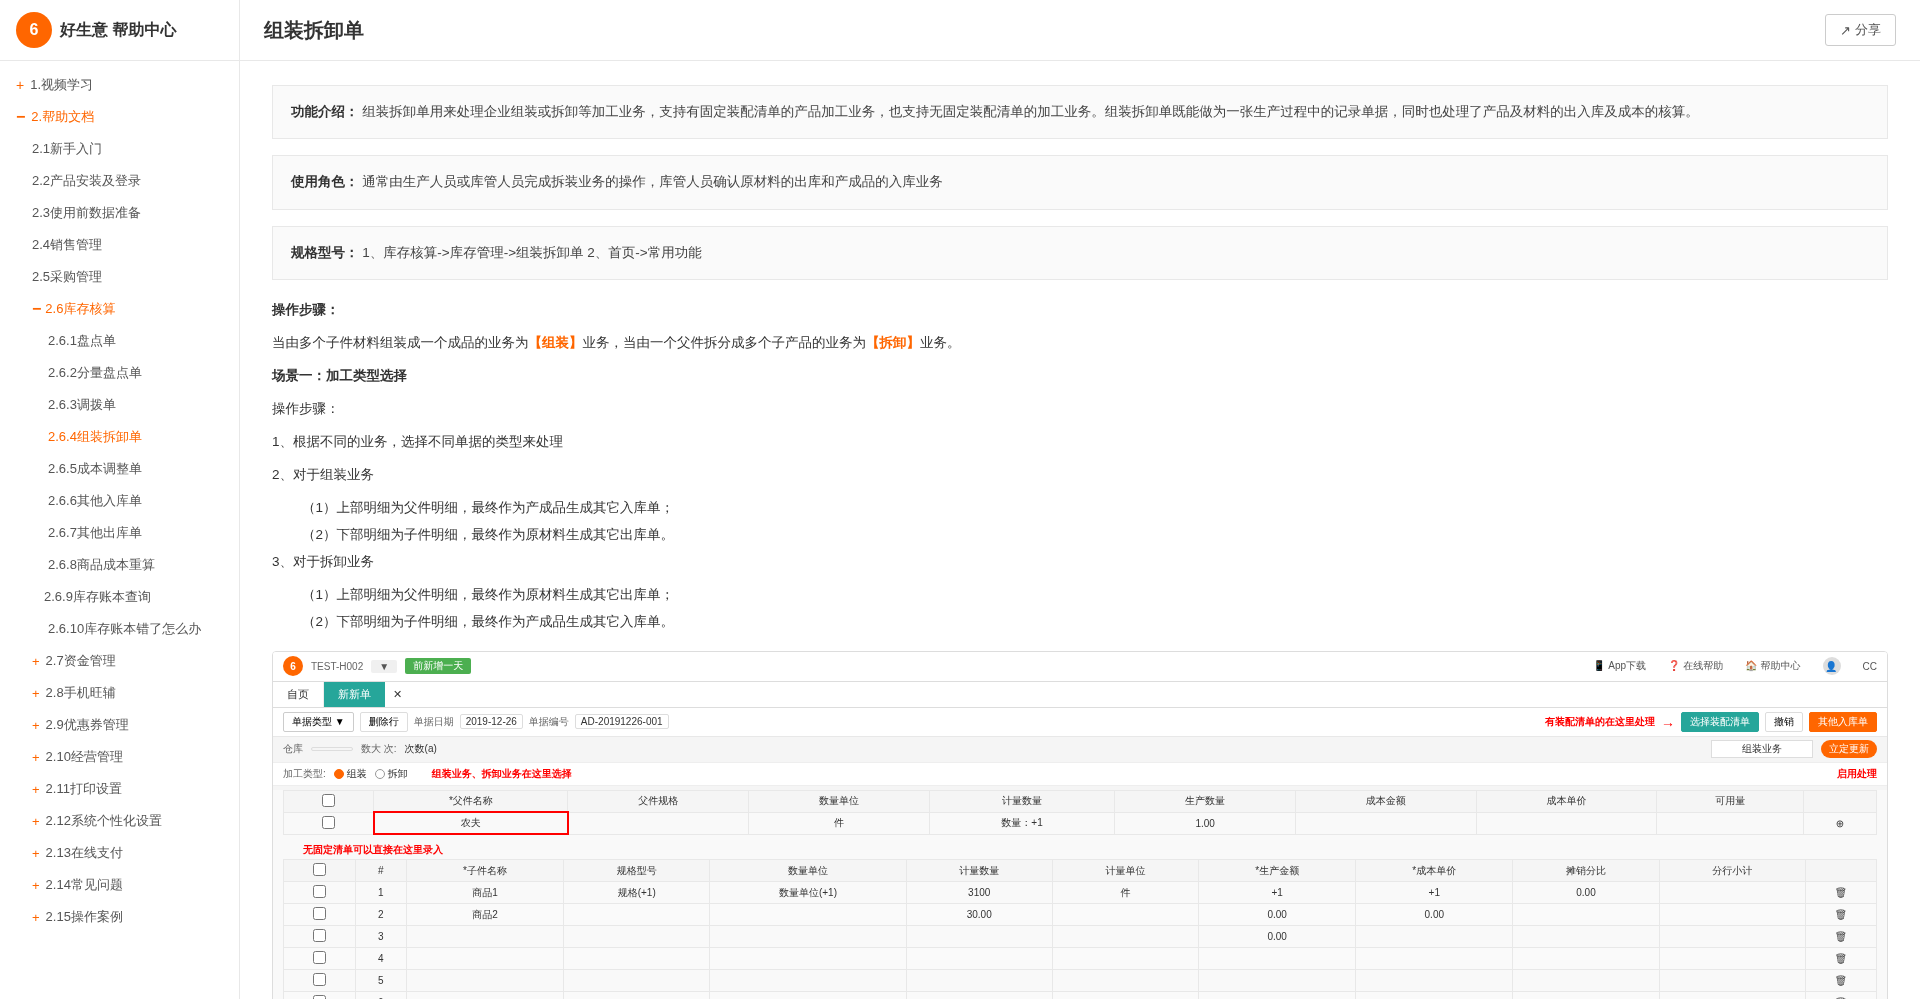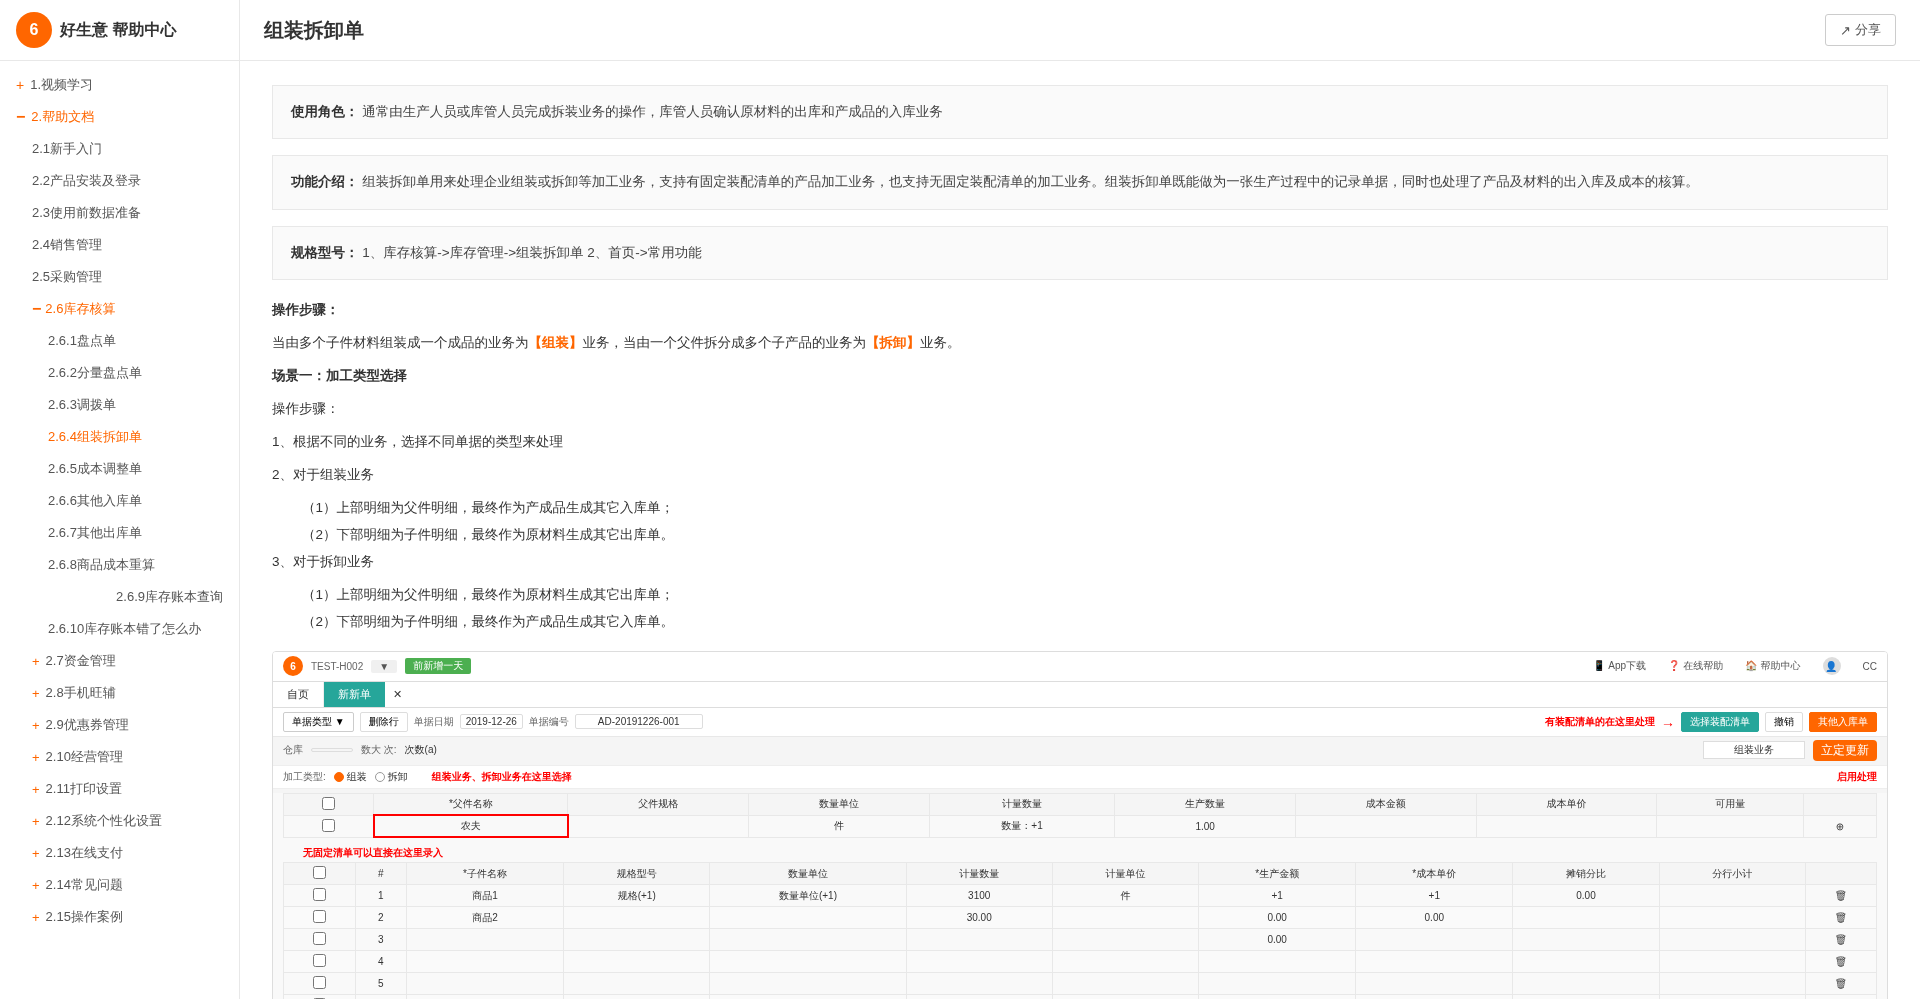--- a/index.html
+++ b/index.html
@@ -198,21 +198,21 @@
     </div>
     <div class="nav-item sub" style="padding-left:48px;">
       <span>2.6.6其他入库单</span>
     </div>
     <div class="nav-item sub" style="padding-left:48px;">
       <span>2.6.7其他出库单</span>
     </div>
     <div class="nav-item sub" style="padding-left:48px;">
       <span>2.6.8商品成本重算</span>
     </div>
-    <div class="nav-item sub" style="padding-left:44px;justify-content:flex-end;">
+    <div class="nav-item sub" style="padding-left:44px;">
       <span>2.6.9库存账本查询</span>
     </div>
     <div class="nav-item sub" style="padding-left:48px;">
       <span>2.6.10库存账本错了怎么办</span>
     </div>
     <div class="nav-item sub">
       <span class="plus-icon-orange">+</span>
       <span>2.7资金管理</span>
     </div>
     <div class="nav-item sub">
@@ -254,27 +254,27 @@
   <div class="main-header">
     <h1 class="main-title">组装拆卸单</h1>
     <button class="share-btn">
       <span>↗</span>
       <span>分享</span>
     </button>
   </div>
   <div class="main-content">
 
     <div class="info-box">
+      <strong>功能介绍：</strong>
+      <span>组装拆卸单用来处理企业组装或拆卸等加工业务，支持有固定装配清单的产品加工业务，也支持无固定装配清单的加工业务。组装拆卸单既能做为一张生产过程中的记录单据，同时也处理了产品及材料的出入库及成本的核算。</span>
+    </div>
+
+    <div class="info-box">
       <strong>使用角色：</strong>
       <span>通常由生产人员或库管人员完成拆装业务的操作，库管人员确认原材料的出库和产成品的入库业务</span>
-    </div>
-
-    <div class="info-box">
-      <strong>功能介绍：</strong>
-      <span>组装拆卸单用来处理企业组装或拆卸等加工业务，支持有固定装配清单的产品加工业务，也支持无固定装配清单的加工业务。组装拆卸单既能做为一张生产过程中的记录单据，同时也处理了产品及材料的出入库及成本的核算。</span>
     </div>
 
     <div class="info-box">
       <strong>规格型号：</strong>
       <span>1、库存核算-&gt;库存管理-&gt;组装拆卸单 2、首页-&gt;常用功能</span>
     </div>
 
     <div style="margin-bottom:8px;">
       <div class="step-text"><b>操作步骤：</b></div>
       <div class="step-text">
@@ -318,38 +318,38 @@
           <div style="padding:5px 14px;font-size:11px;cursor:pointer;background:#26a69a;color:#fff;">新新单</div>
           <div style="padding:3px 8px;">✕</div>
         </div>
 
         <div class="mock-toolbar">
           <button class="mock-btn" style="border-color:#ccc;">单据类型 ▼</button>
           <button class="mock-btn">删除行</button>
           <span style="color:#666;">单据日期</span>
           <span style="border:1px solid #ddd;padding:1px 5px;border-radius:2px;">2019-12-26</span>
           <span style="color:#666;">单据编号</span>
-          <span style="border:1px solid #ddd;padding:1px 22px;border-radius:2px;">AD-20191226-001</span>
+          <span style="border:1px solid #ddd;padding:1px 5px;border-radius:2px;">AD-20191226-001</span>
           <div style="flex:1;"></div>
 
           <span style="color:red;font-size:10px;font-weight:bold;">有装配清单的在这里处理</span>
           <span style="color:red;font-size:14px;">→</span>
           <button class="mock-btn mock-btn-teal" style="background:#26a69a;color:#fff;">选择装配清单</button>
           <button class="mock-btn">撤销</button>
           <button class="mock-btn mock-btn-orange">其他入库单</button>
         </div>
 
         <div class="mock-form-row" style="border-bottom:1px solid #eee;padding-bottom:4px;">
           <span style="color:#666;font-size:10px;">仓库</span>
           <span style="border:1px solid #ddd;padding:1px 20px;border-radius:2px;font-size:10px;"></span>
           <span style="color:#666;font-size:10px;">数大 次:</span>
           <span style="font-size:10px;">次数(a)</span>
           <div style="flex:1;"></div>
           <span style="border:1px solid #ddd;padding:1px 30px;background:#fff;font-size:10px;">组装业务</span>
-          <button style="background:#ff6600;color:#fff;border:none;padding:2px 8px;border-radius:4px;font-size:12px;cursor:pointer;">立定更新</button>
+          <button style="background:#ff6600;color:#fff;border:none;padding:2px 8px;border-radius:9px;font-size:10px;cursor:pointer;">立定更新</button>
         </div>
 
         <div style="position:relative;padding:4px 10px;display:flex;align-items:center;gap:8px;font-size:10px;background:#fff;border-bottom:1px solid #eee;">
           <span style="color:#666;">加工类型:</span>
           <span style="display:flex;align-items:center;gap:3px;">
             <span style="width:10px;height:10px;border-radius:50%;border:1px solid #ff6600;background:#ff6600;display:inline-block;"></span>
             <span>组装</span>
           </span>
           <span style="display:flex;align-items:center;gap:3px;">
             <span style="width:10px;height:10px;border-radius:50%;border:1px solid #999;background:#fff;display:inline-block;"></span>

